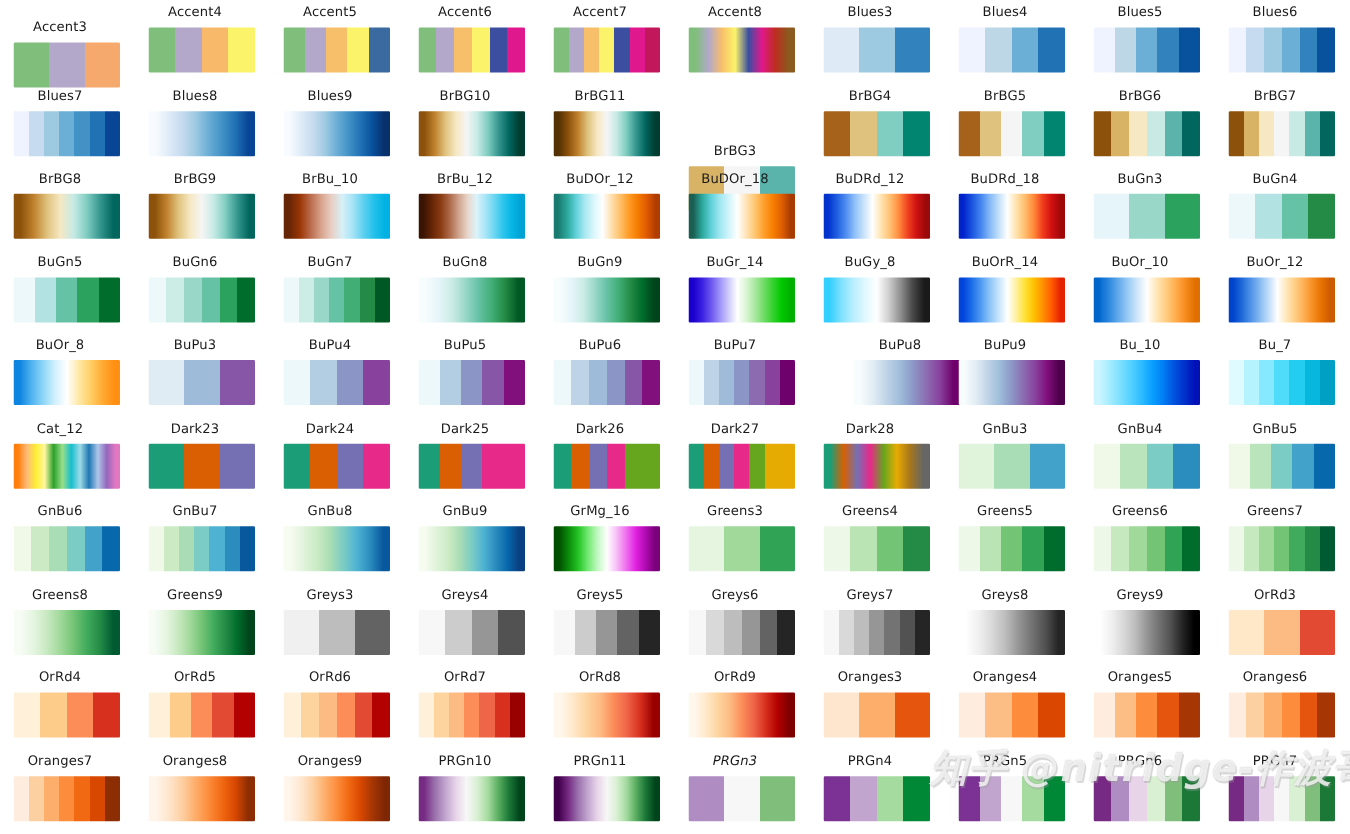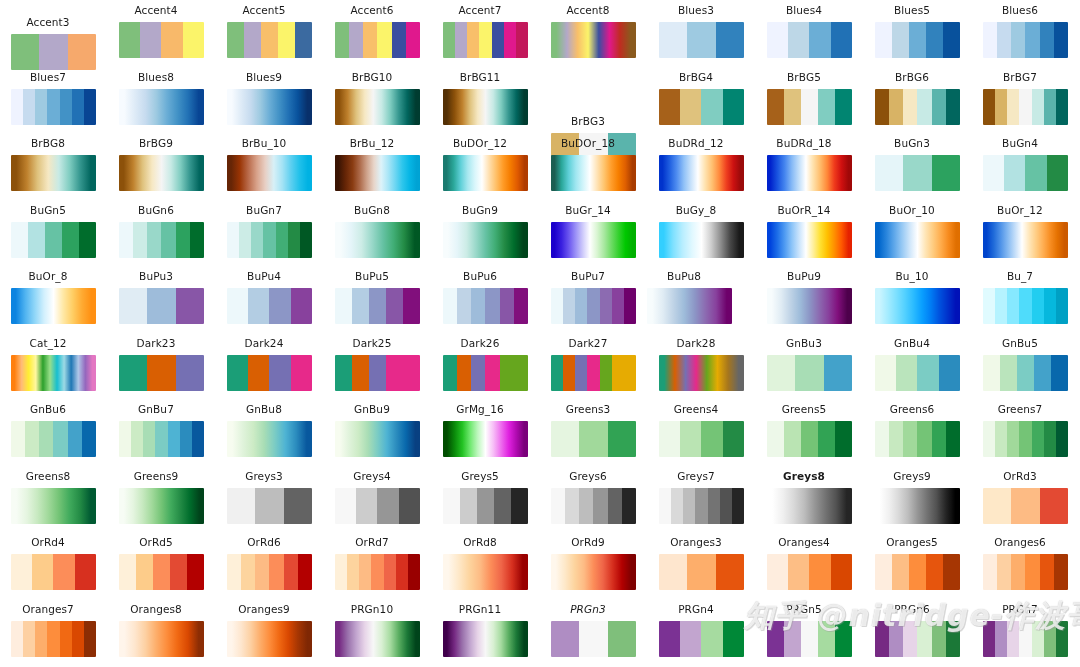--- a/index.html
+++ b/index.html
@@ -249,21 +249,21 @@
       <div class="cmap-swatch" style="background: linear-gradient(to right, rgb(237, 248, 251) 0%, rgb(237, 248, 251) 20%, rgb(179, 205, 227) 20%, rgb(179, 205, 227) 40%, rgb(140, 150, 198) 40%, rgb(140, 150, 198) 60%, rgb(136, 86, 167) 60%, rgb(136, 86, 167) 80%, rgb(129, 15, 124) 80%, rgb(129, 15, 124) 100%); filter: blur(0px);"></div>
     </div>
     <div class="cmap-cell" style="left: 432px; top: 266px;">
       <div class="cmap-label">BuPu6</div>
       <div class="cmap-swatch" style="background: linear-gradient(to right, rgb(237, 248, 251) 0%, rgb(237, 248, 251) 16.667%, rgb(191, 211, 230) 16.667%, rgb(191, 211, 230) 33.333%, rgb(158, 188, 218) 33.333%, rgb(158, 188, 218) 50%, rgb(140, 150, 198) 50%, rgb(140, 150, 198) 66.667%, rgb(136, 86, 167) 66.667%, rgb(136, 86, 167) 83.333%, rgb(129, 15, 124) 83.333%, rgb(129, 15, 124) 100%); filter: blur(0px);"></div>
     </div>
     <div class="cmap-cell" style="left: 540px; top: 266px;">
       <div class="cmap-label">BuPu7</div>
       <div class="cmap-swatch" style="background: linear-gradient(to right, rgb(237, 248, 251) 0%, rgb(237, 248, 251) 14.286%, rgb(191, 211, 230) 14.286%, rgb(191, 211, 230) 28.571%, rgb(158, 188, 218) 28.571%, rgb(158, 188, 218) 42.857%, rgb(140, 150, 198) 42.857%, rgb(140, 150, 198) 57.143%, rgb(140, 107, 177) 57.143%, rgb(140, 107, 177) 71.429%, rgb(136, 65, 157) 71.429%, rgb(136, 65, 157) 85.714%, rgb(110, 1, 107) 85.714%, rgb(110, 1, 107) 100%); filter: blur(0px);"></div>
     </div>
-    <div class="cmap-cell" style="left: 636px; top: 266px; text-decoration: underline;">
+    <div class="cmap-cell" style="left: 672px; top: 266px; text-decoration: underline;">
       <div class="cmap-label">BuPu8</div>
       <div class="cmap-swatch" style="background: linear-gradient(to right, rgb(247, 252, 253) 0%, rgb(247, 252, 253) 6.25%, rgb(224, 236, 244) 18.75%, rgb(191, 211, 230) 31.25%, rgb(158, 188, 218) 43.75%, rgb(140, 150, 198) 56.25%, rgb(140, 107, 177) 68.75%, rgb(136, 65, 157) 81.25%, rgb(110, 1, 107) 93.75%, rgb(110, 1, 107) 100%); filter: blur(0px);"></div>
     </div>
     <div class="cmap-cell" style="left: 756px; top: 266px;">
       <div class="cmap-label">BuPu9</div>
       <div class="cmap-swatch" style="background: linear-gradient(to right, rgb(247, 252, 253) 0%, rgb(247, 252, 253) 5.556%, rgb(224, 236, 244) 16.667%, rgb(191, 211, 230) 27.778%, rgb(158, 188, 218) 38.889%, rgb(140, 150, 198) 50%, rgb(140, 107, 177) 61.111%, rgb(136, 65, 157) 72.222%, rgb(129, 15, 124) 83.333%, rgb(77, 0, 75) 94.444%, rgb(77, 0, 75) 100%); filter: blur(0px);"></div>
     </div>
     <div class="cmap-cell" style="left: 864px; top: 266px;">
       <div class="cmap-label">Bu_10</div>
       <div class="cmap-swatch" style="background: linear-gradient(to right, rgb(204, 245, 255) 0%, rgb(204, 245, 255) 5%, rgb(165, 236, 255) 15%, rgb(125, 224, 255) 25%, rgb(84, 209, 255) 35%, rgb(44, 188, 255) 45%, rgb(10, 160, 255) 55%, rgb(0, 127, 245) 65%, rgb(0, 85, 224) 75%, rgb(0, 51, 204) 85%, rgb(0, 17, 184) 95%, rgb(0, 17, 184) 100%); filter: blur(0px);"></div>
@@ -373,21 +373,21 @@
       <div class="cmap-swatch" style="background: linear-gradient(to right, rgb(247, 247, 247) 0%, rgb(247, 247, 247) 20%, rgb(204, 204, 204) 20%, rgb(204, 204, 204) 40%, rgb(150, 150, 150) 40%, rgb(150, 150, 150) 60%, rgb(99, 99, 99) 60%, rgb(99, 99, 99) 80%, rgb(37, 37, 37) 80%, rgb(37, 37, 37) 100%); filter: blur(0px);"></div>
     </div>
     <div class="cmap-cell" style="left: 540px; top: 465.5px;">
       <div class="cmap-label">Greys6</div>
       <div class="cmap-swatch" style="background: linear-gradient(to right, rgb(247, 247, 247) 0%, rgb(247, 247, 247) 16.667%, rgb(217, 217, 217) 16.667%, rgb(217, 217, 217) 33.333%, rgb(189, 189, 189) 33.333%, rgb(189, 189, 189) 50%, rgb(150, 150, 150) 50%, rgb(150, 150, 150) 66.667%, rgb(99, 99, 99) 66.667%, rgb(99, 99, 99) 83.333%, rgb(37, 37, 37) 83.333%, rgb(37, 37, 37) 100%); filter: blur(0px);"></div>
     </div>
     <div class="cmap-cell" style="left: 648px; top: 465.5px;">
       <div class="cmap-label">Greys7</div>
       <div class="cmap-swatch" style="background: linear-gradient(to right, rgb(247, 247, 247) 0%, rgb(247, 247, 247) 14.286%, rgb(217, 217, 217) 14.286%, rgb(217, 217, 217) 28.571%, rgb(189, 189, 189) 28.571%, rgb(189, 189, 189) 42.857%, rgb(150, 150, 150) 42.857%, rgb(150, 150, 150) 57.143%, rgb(115, 115, 115) 57.143%, rgb(115, 115, 115) 71.429%, rgb(82, 82, 82) 71.429%, rgb(82, 82, 82) 85.714%, rgb(37, 37, 37) 85.714%, rgb(37, 37, 37) 100%); filter: blur(0px);"></div>
     </div>
-    <div class="cmap-cell" style="left: 756px; top: 465.5px; font-weight: bold;">
+    <div class="cmap-cell" style="left: 756px; top: 465.5px;">
       <div class="cmap-label">Greys8</div>
       <div class="cmap-swatch" style="background: linear-gradient(to right, rgb(255, 255, 255) 0%, rgb(255, 255, 255) 6.25%, rgb(240, 240, 240) 18.75%, rgb(217, 217, 217) 31.25%, rgb(189, 189, 189) 43.75%, rgb(150, 150, 150) 56.25%, rgb(115, 115, 115) 68.75%, rgb(82, 82, 82) 81.25%, rgb(37, 37, 37) 93.75%, rgb(37, 37, 37) 100%); filter: blur(0px);"></div>
     </div>
     <div class="cmap-cell" style="left: 864px; top: 465.5px;">
       <div class="cmap-label">Greys9</div>
       <div class="cmap-swatch" style="background: linear-gradient(to right, rgb(255, 255, 255) 0%, rgb(255, 255, 255) 5.556%, rgb(240, 240, 240) 16.667%, rgb(217, 217, 217) 27.778%, rgb(189, 189, 189) 38.889%, rgb(150, 150, 150) 50%, rgb(115, 115, 115) 61.111%, rgb(82, 82, 82) 72.222%, rgb(37, 37, 37) 83.333%, rgb(0, 0, 0) 94.444%, rgb(0, 0, 0) 100%); filter: blur(0px);"></div>
     </div>
     <div class="cmap-cell" style="left: 972px; top: 465.5px;">
       <div class="cmap-label">OrRd3</div>
       <div class="cmap-swatch" style="background: linear-gradient(to right, rgb(254, 232, 200) 0%, rgb(254, 232, 200) 33.333%, rgb(253, 187, 132) 33.333%, rgb(253, 187, 132) 66.667%, rgb(227, 74, 51) 66.667%, rgb(227, 74, 51) 100%); filter: blur(0px);"></div>

